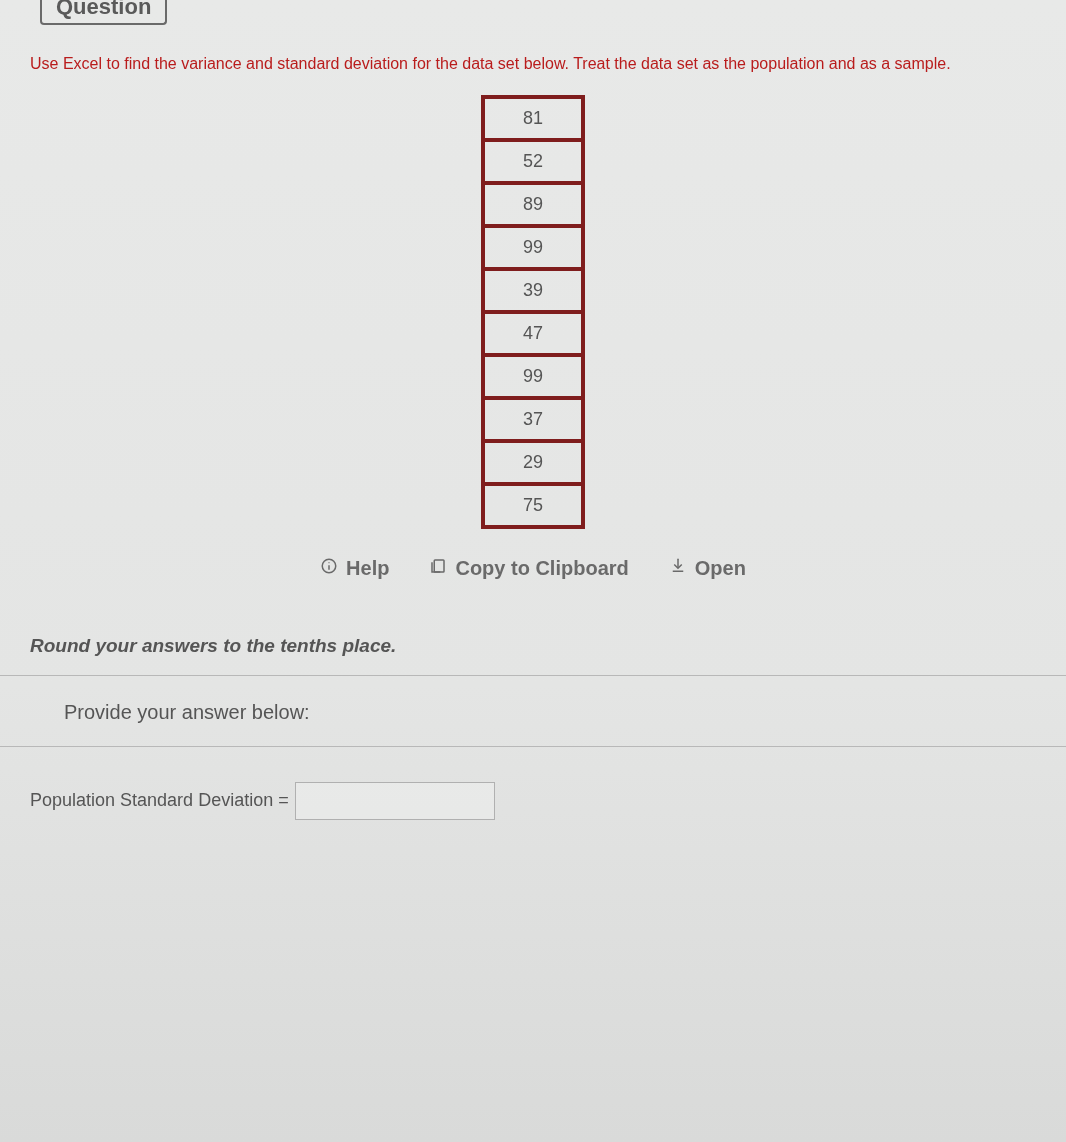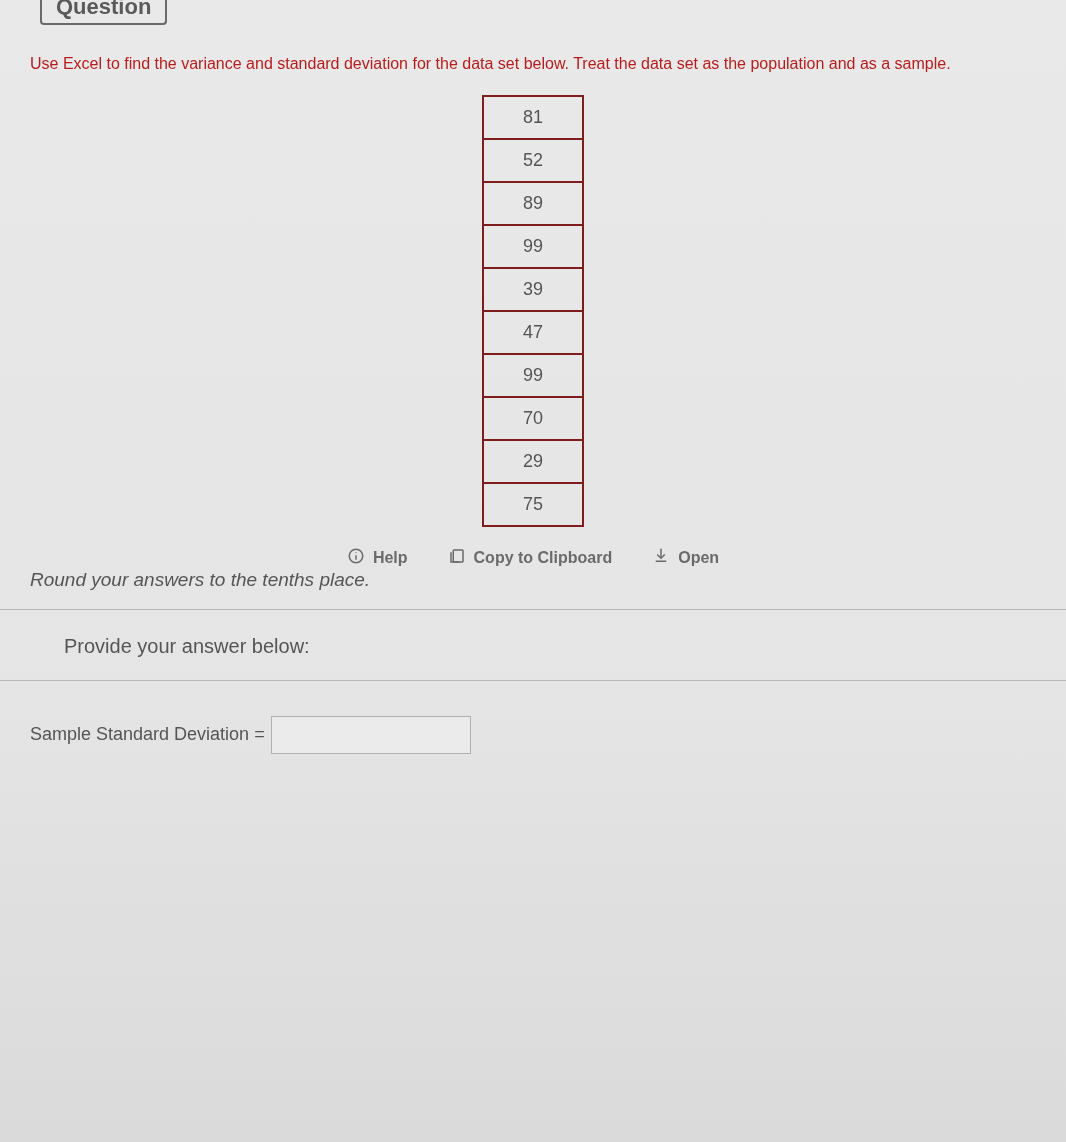--- a/index.html
+++ b/index.html
@@ -34,50 +34,52 @@
   }
   .data-table-wrap {
     display: flex;
     justify-content: center;
     margin-top: 18px;
   }
   .data-table {
     border-collapse: collapse;
   }
   .data-table td {
-    border: 2px solid #7f1d1d;
+    border: 4px solid #7f1d1d;
     width: 100px;
     height: 43px;
     text-align: center;
     font-size: 18px;
     color: #555;
     background: rgba(255,255,255,0);
   }
   .toolbar {
     display: flex;
     justify-content: center;
     align-items: flex-end;
     gap: 40px;
-    margin-top: 20px;
-    font-size: 16px;
+    margin-top: 28px;
+    font-size: 20px;
     font-weight: 600;
     color: #6a6a6a;
   }
   .tool-item {
     display: flex;
     align-items: center;
     gap: 8px;
     cursor: pointer;
   }
   .tool-item svg { width: 18px; height: 18px; }
   .round-note {
+    margin-top: 55px;
     font-style: italic;
     font-size: 19px;
     color: #555;
     padding-bottom: 18px;
+    font-weight: bold;
   }
   .hr {
     border: none;
     border-top: 1px solid #b8b8b8;
     margin: 0 -30px;
   }
   .provide {
     font-size: 20px;
     color: #555;
     padding: 25px 0 22px 0;
@@ -136,21 +138,21 @@
     <tr>
           <td>39</td>
         </tr>
     <tr>
           <td>47</td>
         </tr>
     <tr>
           <td>99</td>
         </tr>
     <tr>
-          <td>70</td>
+          <td>37</td>
         </tr>
     <tr>
           <td>29</td>
         </tr>
     <tr>
           <td>75</td>
         </tr>
   </tbody>
     </table>
 </div>
@@ -190,24 +192,24 @@
 <p class="round-note">Round your answers to the tenths place.</p>
 
 <hr class="hr">
 
 <p class="provide">Provide your answer below:</p>
 
 <hr class="hr">
 
 <div class="answers">
 
-
-
-  <div class="answer-row tight">
-    <label>Sample Standard Deviation =</label>
+  <div class="answer-row">
+    <label>Population Standard Deviation =</label>
     <input type="text" value="" style="">
   </div>
 
 
+
+
 </div>
 
 
 
 
 </body></html>

